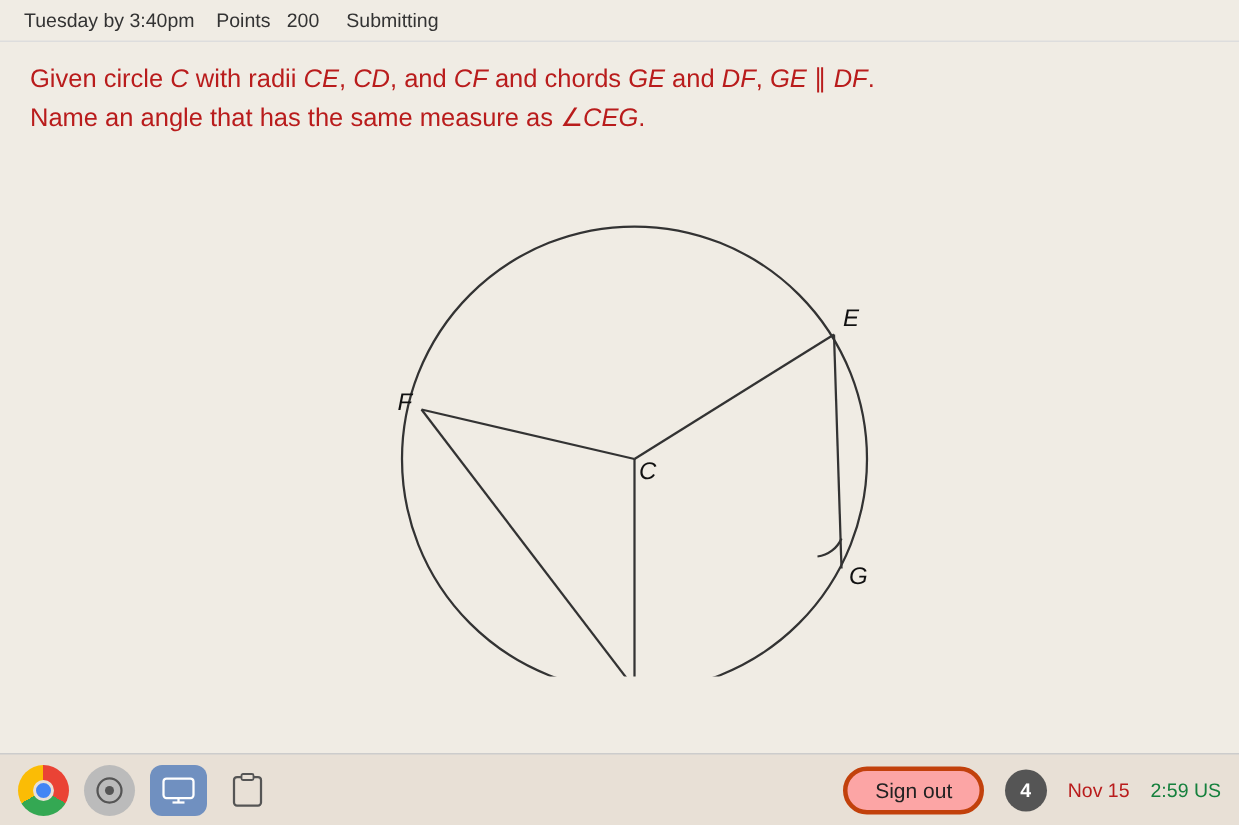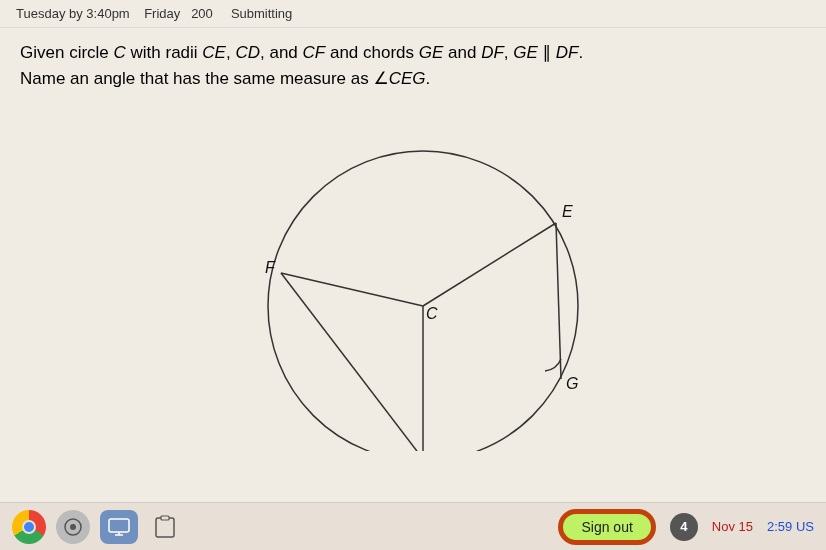--- a/index.html
+++ b/index.html
@@ -27,21 +27,21 @@
       color: #333;
     }
 
     .main-content {
       padding: 12px 20px 0 20px;
       background: #f0ece4;
     }
 
     .problem-text {
       font-size: 17px;
-      color: #000000;
+      color: #b91c1c;
       line-height: 1.5;
       margin-bottom: 10px;
     }
 
     .diagram-area {
       display: flex;
       justify-content: center;
       align-items: center;
       width: 100%;
       height: 360px;
@@ -80,22 +80,22 @@
     }
 
     .taskbar-right {
       display: flex;
       align-items: center;
       gap: 14px;
       margin-left: auto;
     }
 
     .sign-out-btn {
-      background: #bef264;
-      border: 5px solid #c2410c;
+      background: #fca5a5;
+      border: 3px solid #c2410c;
       border-radius: 20px;
       padding: 5px 18px;
       font-size: 14px;
       cursor: pointer;
       color: #222;
     }
 
     .taskbar-notification {
       width: 28px;
       height: 28px;
@@ -109,35 +109,35 @@
       font-weight: bold;
     }
 
     .taskbar-date {
       font-size: 13px;
       color: #b91c1c;
     }
 
     .taskbar-time {
       font-size: 13px;
-      color: #1d4ed8;
+      color: #15803d;
     }
 
     svg text {
       font-family: Arial, sans-serif;
     }
   </style>
 </head>
 <body>
 
 <div class="header-bar">
   <div class="header-left">
     <span>Tuesday by 3:40pm</span>
     &nbsp;&nbsp;
-    <span>Friday</span>
+    <span>Points</span>
     &nbsp;
     <span>200</span>
     &nbsp;&nbsp;&nbsp;
     <span>Submitting</span>
   </div>
 </div>
 
 <div class="main-content">
   <div class="problem-text">
     <div>

